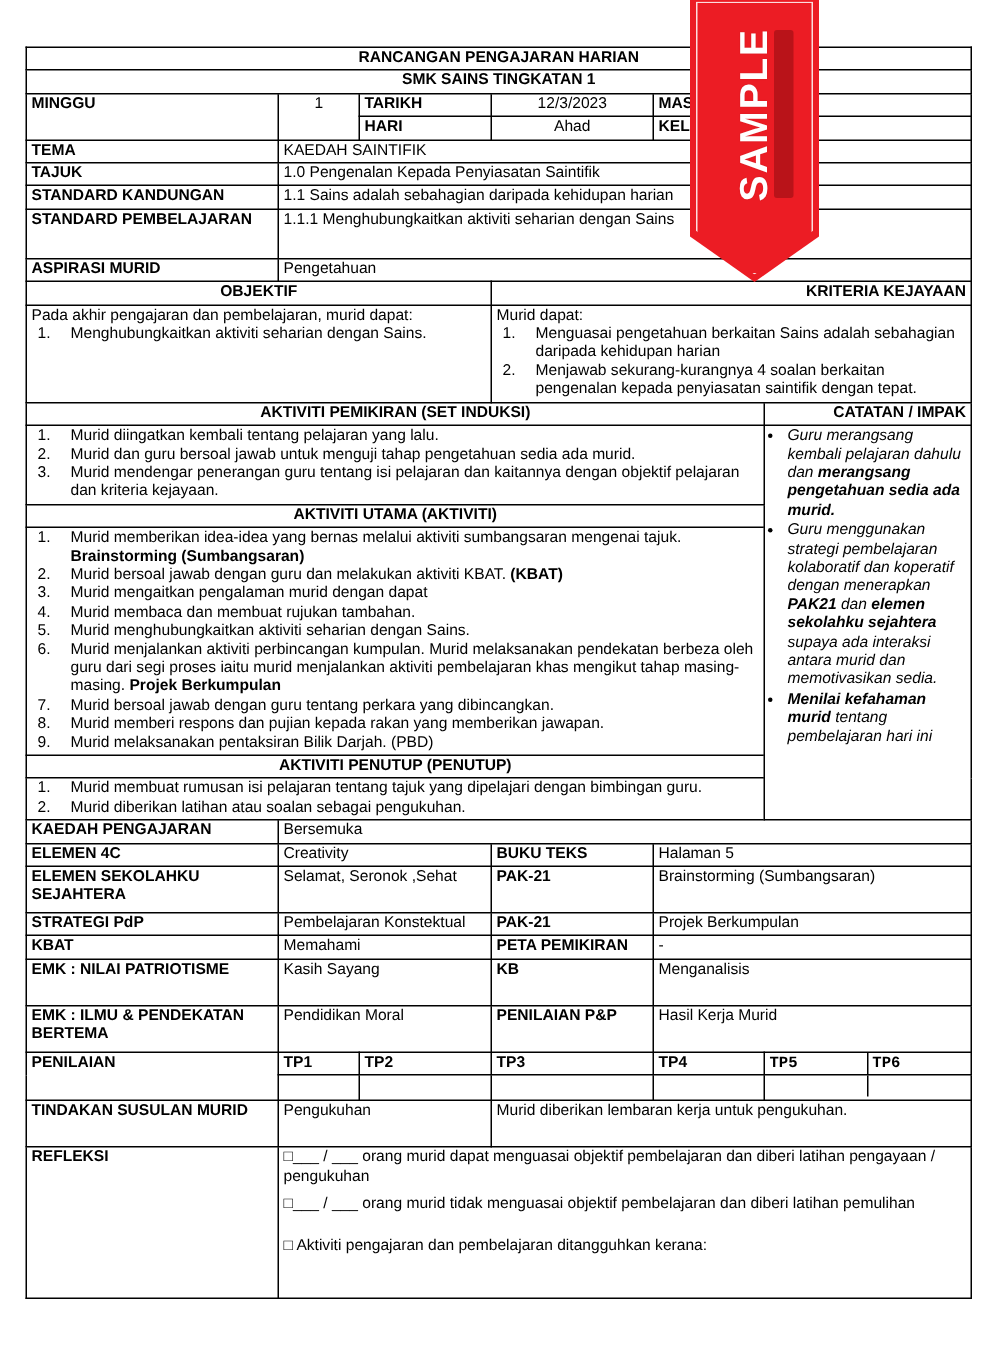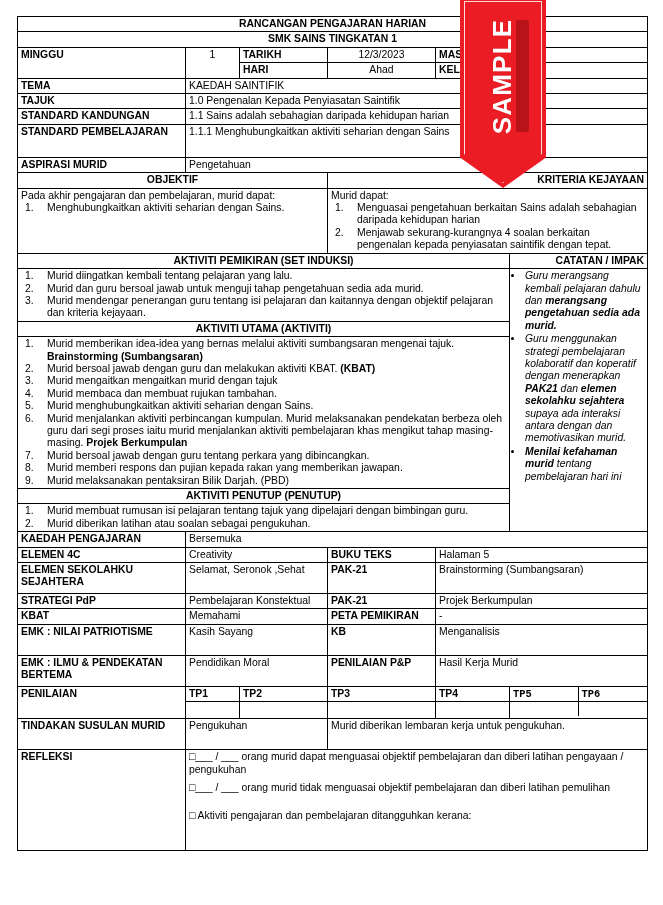--- a/index.html
+++ b/index.html
@@ -4,21 +4,21 @@
 <style>
   html,body{margin:0;padding:0;}
   body{
     width:663px;height:905px;
     background:#ffffff;
     font-family:"Liberation Sans", sans-serif;
     -webkit-font-smoothing:antialiased;
     overflow:hidden;
     position:relative;
   }
-  .sheet{position:absolute;left:17px;top:16px;width:630px;}
+  .sheet{position:absolute;left:17px;top:31px;width:630px;}
 
   table.rph{border-collapse:collapse;width:630px;table-layout:fixed;}
   table.rph td{
     border:1px solid #000;
     font-size:10.4px;
     line-height:12.4px;
     padding:1px 3px;
     vertical-align:top;
     color:#000;
     background:#fff;
@@ -159,35 +159,35 @@
       <td colspan="5" class="cellpad">
         <ol class="nl">
           <li><span class="num">1.</span><span>Murid diingatkan kembali tentang pelajaran yang lalu.</span></li>
           <li><span class="num">2.</span><span>Murid dan guru bersoal jawab untuk menguji tahap pengetahuan sedia ada murid.</span></li>
           <li><span class="num">3.</span><span>Murid mendengar penerangan guru tentang isi pelajaran dan kaitannya dengan objektif pelajaran dan kriteria kejayaan.</span></li>
         </ol>
       </td>
       <td rowspan="5" class="catatan cellpad">
         <ul class="bl" id="catatan-list">
               <li><span>Guru merangsang kembali pelajaran dahulu dan </span><b>merangsang pengetahuan sedia ada murid.</b></li>
-              <li><span>Guru menggunakan strategi pembelajaran kolaboratif dan koperatif dengan menerapkan </span><b>PAK21</b><span> dan </span><b>elemen sekolahku sejahtera</b><span> supaya ada interaksi antara dengan dan memotivasikan murid.</span></li>
+              <li><span>Guru menggunakan strategi pembelajaran kolaboratif dan koperatif dengan menerapkan </span><b>PAK21</b><span> dan </span><b>elemen sekolahku sejahtera</b><span> supaya ada interaksi antara murid dan memotivasikan sedia.</span></li>
               <li><b>Menilai kefahaman murid</b><span> tentang pembelajaran hari ini</span></li>
             </ul>
       </td>
     </tr>
 
     <tr>
       <td class="sect" colspan="5">AKTIVITI UTAMA (AKTIVITI)</td>
     </tr>
     <tr>
       <td colspan="5" class="cellpad">
         <ol class="nl" id="utama-list">
               <li><span class="num">1.</span><span>Murid memberikan idea-idea yang bernas melalui aktiviti sumbangsaran mengenai tajuk. <b>Brainstorming (Sumbangsaran)</b></span></li>
               <li><span class="num">2.</span><span>Murid bersoal jawab dengan guru dan melakukan aktiviti KBAT. <b>(KBAT)</b></span></li>
-              <li><span class="num">3.</span><span>Murid mengaitkan mengaitkan murid dengan tajuk</span></li>
+              <li><span class="num">3.</span><span>Murid mengaitkan pengalaman murid dengan dapat</span></li>
               <li><span class="num">4.</span><span>Murid membaca dan membuat rujukan tambahan.</span></li>
               <li><span class="num">5.</span><span>Murid menghubungkaitkan aktiviti seharian dengan Sains.</span></li>
               <li><span class="num">6.</span><span>Murid menjalankan aktiviti perbincangan kumpulan. Murid melaksanakan pendekatan berbeza oleh guru dari segi proses iaitu murid menjalankan aktiviti pembelajaran khas mengikut tahap masing-masing. <b>Projek Berkumpulan</b></span></li>
               <li><span class="num">7.</span><span>Murid bersoal jawab dengan guru tentang perkara yang dibincangkan.</span></li>
               <li><span class="num">8.</span><span>Murid memberi respons dan pujian kepada rakan yang memberikan jawapan.</span></li>
               <li><span class="num">9.</span><span>Murid melaksanakan pentaksiran Bilik Darjah. (PBD)</span></li>
             </ol>
       </td>
     </tr>
 

